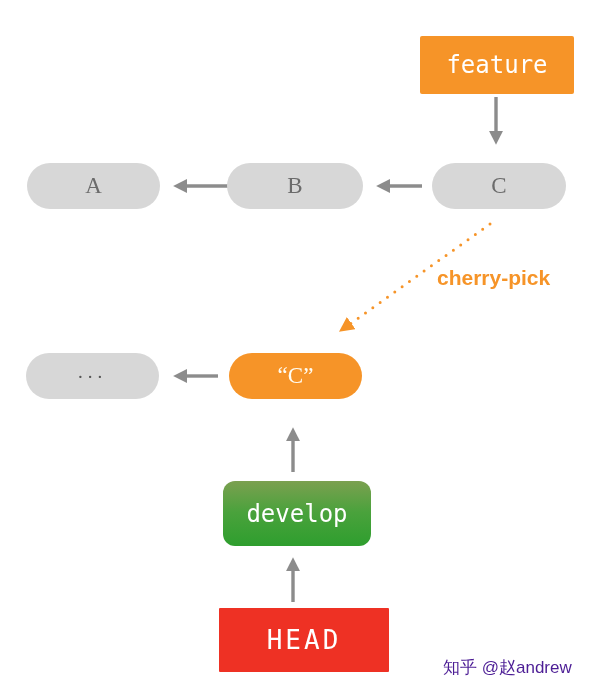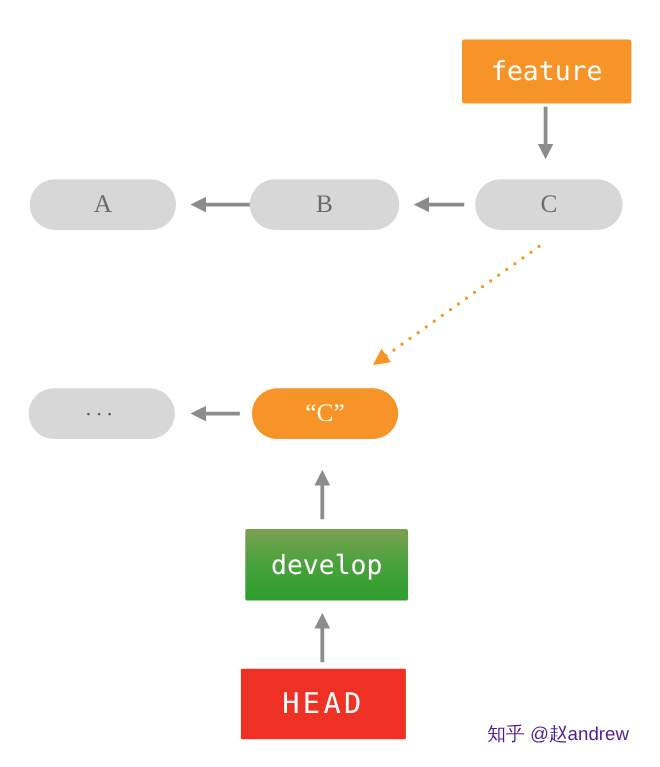--- a/index.html
+++ b/index.html
@@ -26,24 +26,24 @@
     left: 420px; top: 24px; width: 154px; height: 58px;
     background: var(--orange, #F69428);
     font-size: 24px;
     border-radius: 2px;
     margin-top: 12px;
   }
   .develop-box {
     left: 223px; top: 481px; width: 148px; height: 65px;
     background: linear-gradient(180deg, #7BA050 0%, #4AA23C 48%, #2E9E2E 100%);
     font-size: 24px;
-    border-radius: 2px;
+    border-radius: 12px;
   }
   .head-box {
-    left: 219px; top: 608px; width: 150px; height: 64px;
+    left: 219px; top: 608px; width: 170px; height: 64px;
     background: var(--red, #EE3124);
     font-size: 26px;
     letter-spacing: 3px;
     border-radius: 1px;
   }
 
   
   .pill {
     position: absolute;
     top: 163px;
@@ -137,20 +137,21 @@
   <div class="pill pill-a">
     <span>A</span>
   </div>
   <div class="pill pill-b">
     <span>B</span>
   </div>
   <div class="pill pill-c">
     <span>C</span>
   </div>
 
+  <div class="cherry-label">cherry-pick</div>
 
   <div class="pill pill-dots">
     <span>...</span>
   </div>
   <div class="pill pill-cprime">
     <span>“C”</span>
   </div>
 
   <div class="branch-box develop-box">
     <span>develop</span>

